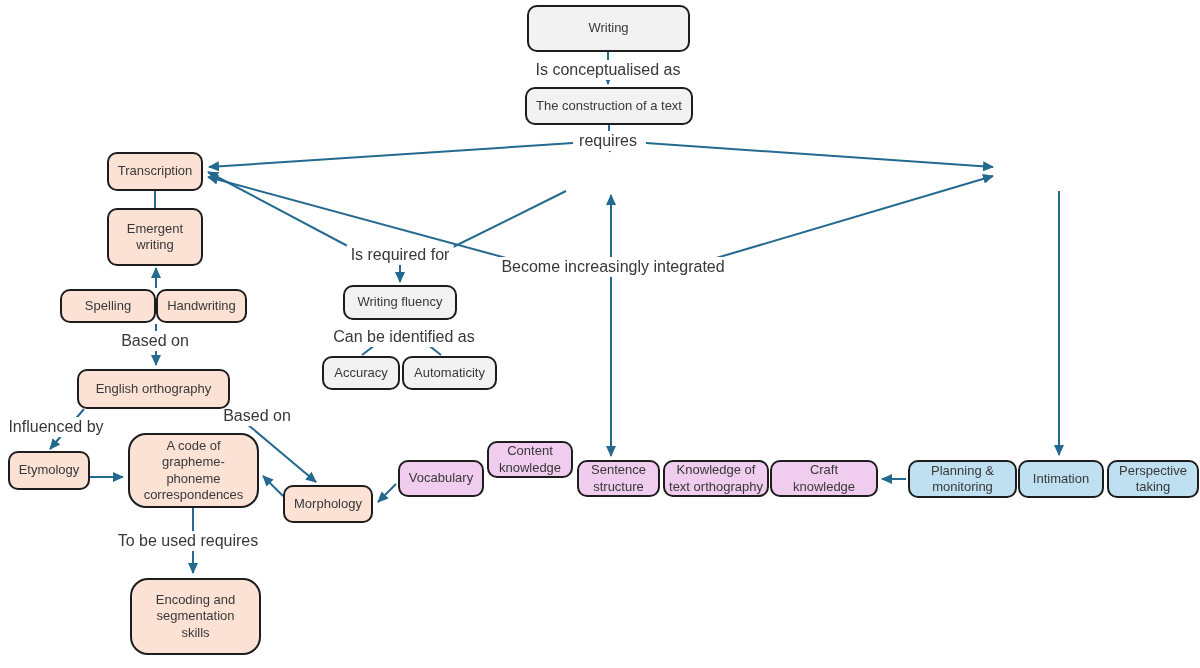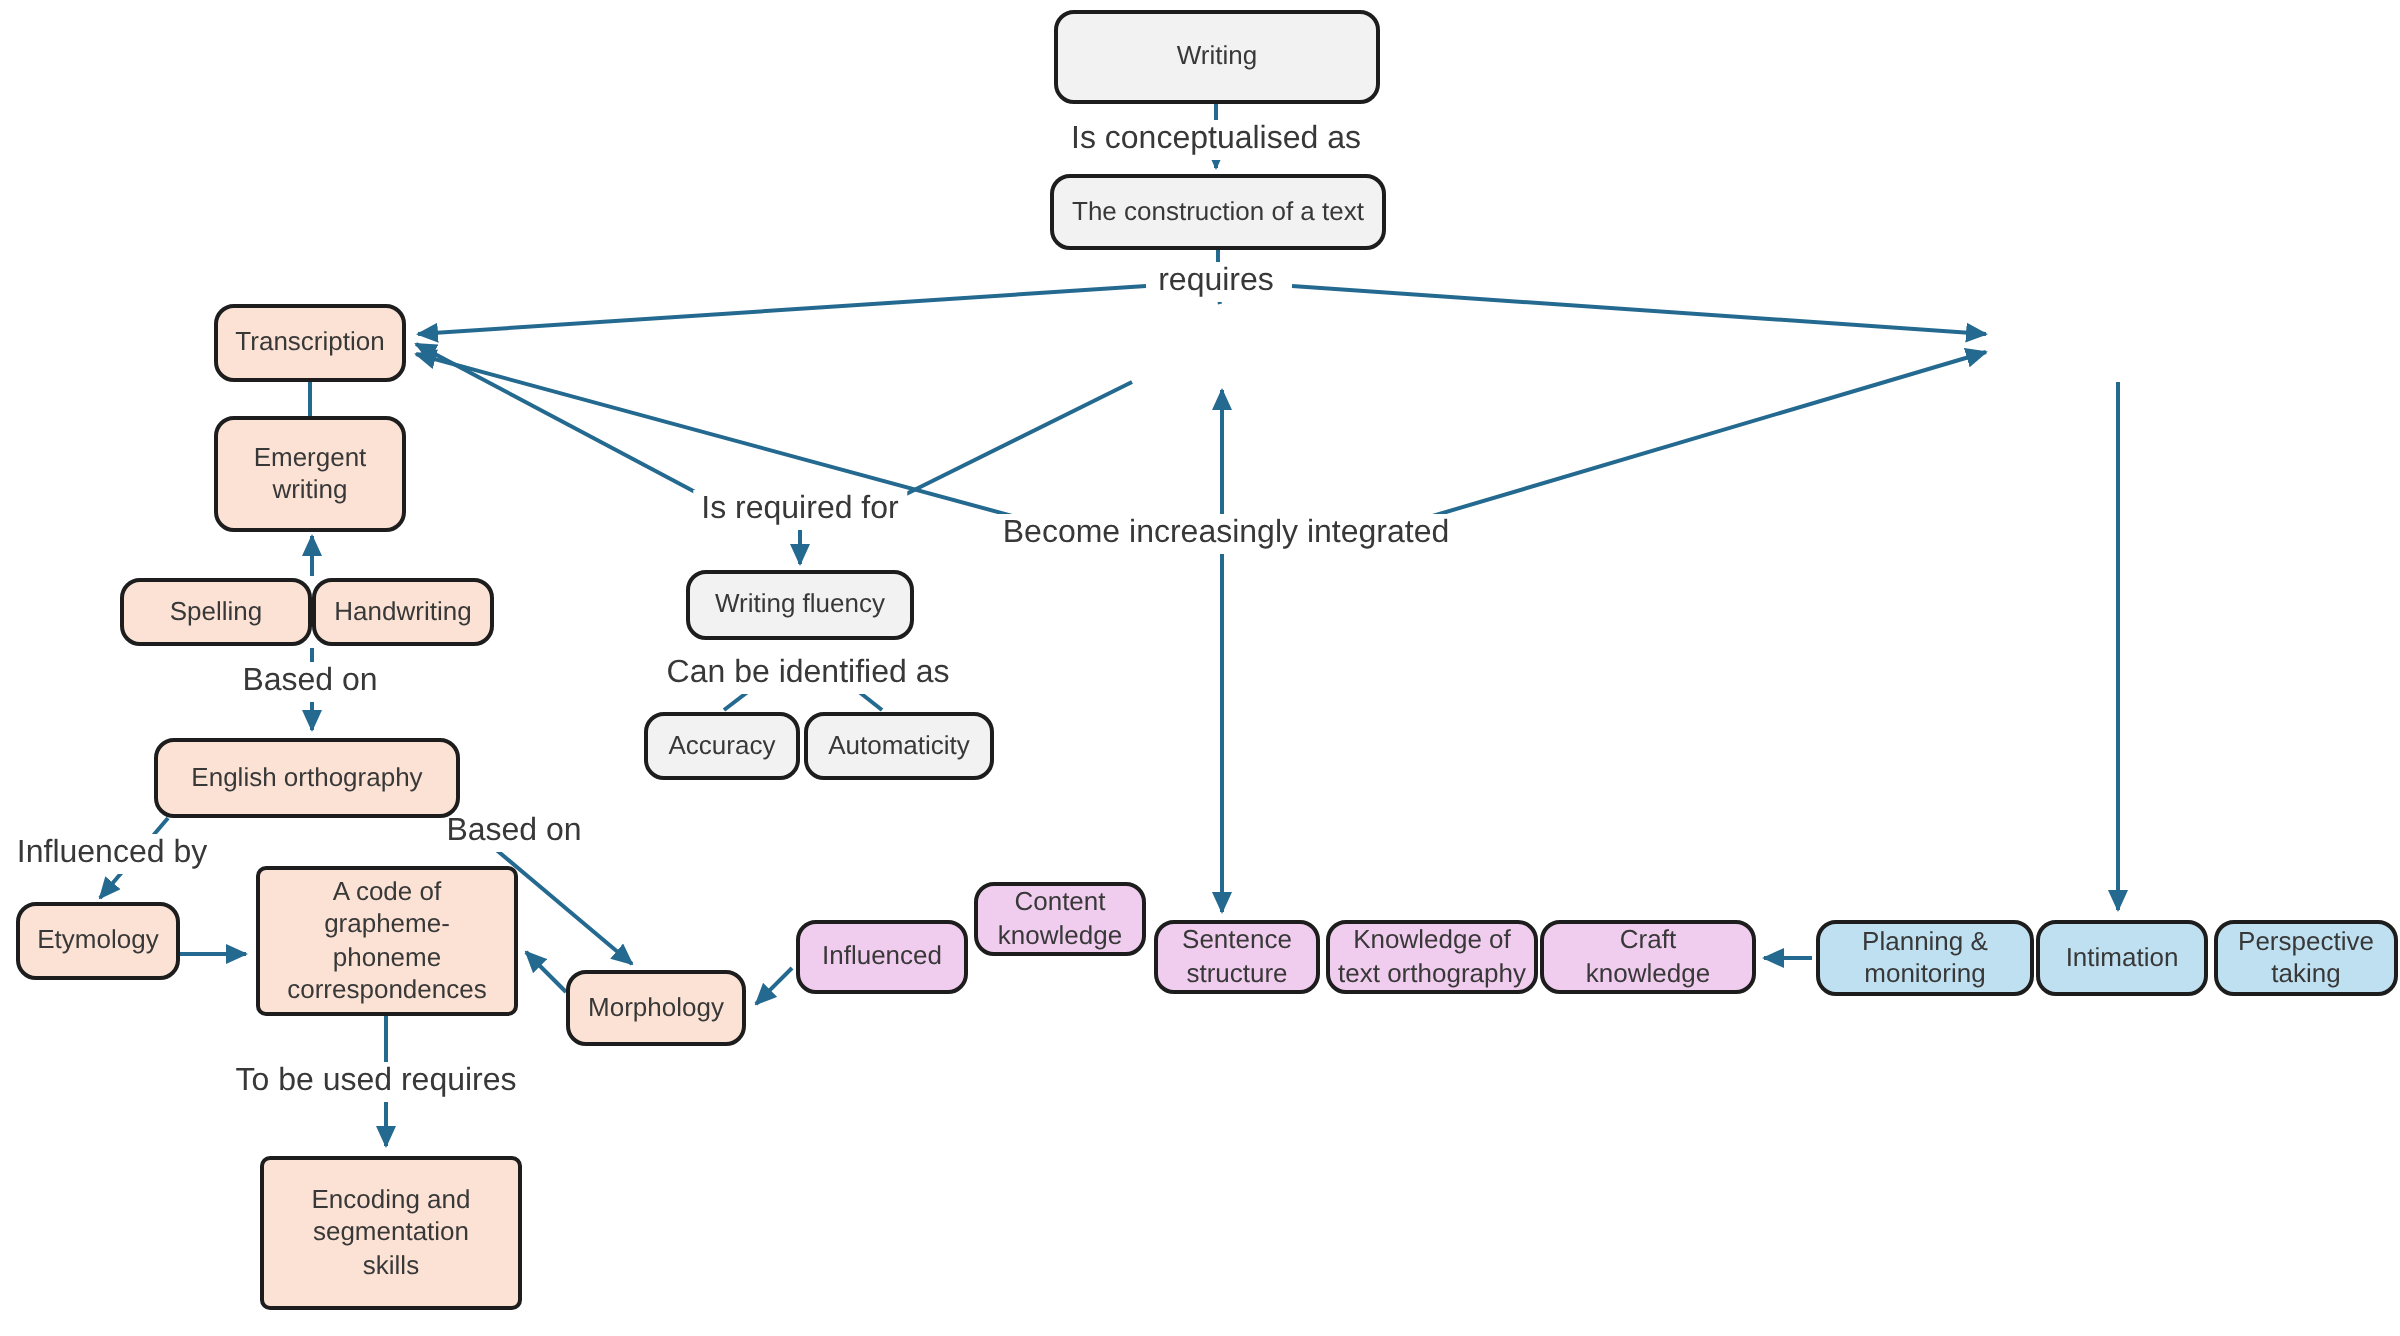--- a/index.html
+++ b/index.html
@@ -17,21 +17,21 @@
     text-align:center;
     border:2px solid #1d1d1d;
     border-radius:10px;
     font-size:13px;
     color:#383838;
     line-height:1.25;
     padding:2px 4px;
     box-sizing:border-box;
     z-index:2;
   }
-  .node.big{border-radius:5px;padding:2px 10px;}
+  .node.big{border-radius:18px;padding:2px 10px;}
   .node.narrow{padding:2px 15px;}
   .gray{background:#f2f2f2;}
   .peach{background:#fbe2d5;}
   .pink{background:#f0ccee;}
   .blue{background:#bfe0f1;}
   .elabel{
     position:absolute;
     transform:translate(-50%,-50%);
     background:#ffffff;
     padding:1px 4px;
@@ -97,21 +97,21 @@
   <div class="node peach" style="left:60px;top:289px;width:96px;height:34px;">Spelling</div>
   <div class="node peach" style="left:156px;top:289px;width:91px;height:34px;">Handwriting</div>
   <div class="node peach" style="left:77px;top:369px;width:153px;height:40px;">English orthography</div>
   <div class="node peach" style="left:8px;top:451px;width:82px;height:39px;">Etymology</div>
   <div class="node peach big" style="left:128px;top:433px;width:131px;height:75px;">A code of grapheme-phoneme correspondences</div>
   <div class="node peach" style="left:283px;top:485px;width:90px;height:38px;">Morphology</div>
   <div class="node peach big" style="left:130px;top:578px;width:131px;height:77px;">Encoding and segmentation skills</div>
   <div class="node gray" style="left:343px;top:285px;width:114px;height:35px;">Writing fluency</div>
   <div class="node gray" style="left:322px;top:356px;width:78px;height:34px;">Accuracy</div>
   <div class="node gray" style="left:402px;top:356px;width:95px;height:34px;">Automaticity</div>
-  <div class="node pink" style="left:398px;top:460px;width:86px;height:37px;">Influenced</div>
+  <div class="node pink" style="left:398px;top:460px;width:86px;height:37px;">Vocabulary</div>
   <div class="node pink" style="left:487px;top:441px;width:86px;height:37px;">Content knowledge</div>
   <div class="node pink" style="left:577px;top:460px;width:83px;height:37px;">Sentence structure</div>
   <div class="node pink" style="left:663px;top:460px;width:106px;height:37px;">Knowledge of text orthography</div>
   <div class="node pink narrow" style="left:770px;top:460px;width:108px;height:37px;">Craft knowledge</div>
   <div class="node blue" style="left:1018px;top:460px;width:86px;height:38px;">Intimation</div>
   <div class="node blue" style="left:908px;top:460px;width:109px;height:38px;">Planning &amp; monitoring</div>
   <div class="node blue" style="left:1107px;top:460px;width:92px;height:38px;">Perspective taking</div>
 
 </div>
 

